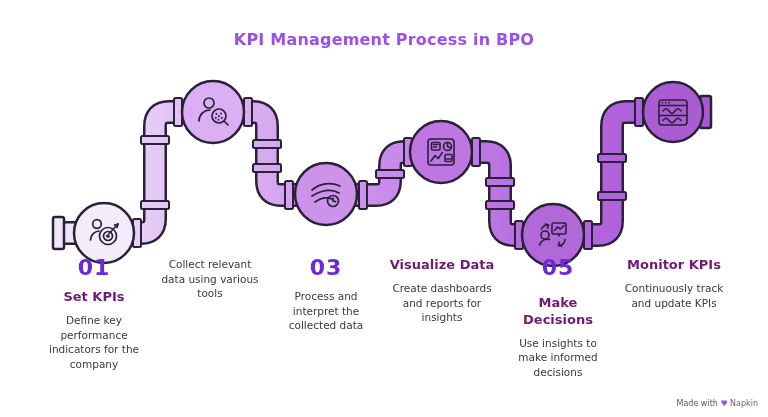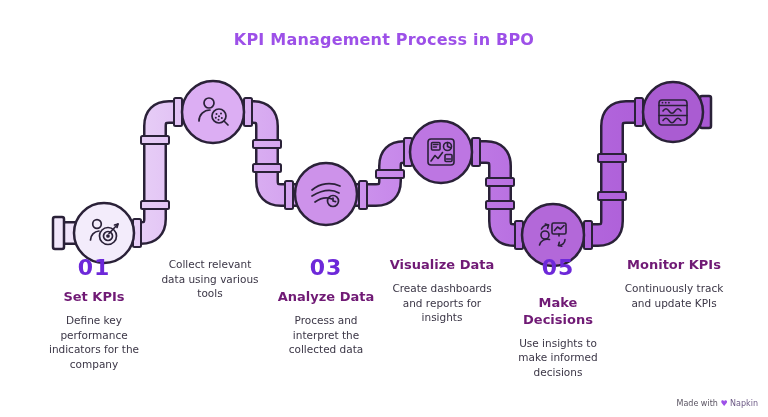--- a/index.html
+++ b/index.html
@@ -173,21 +173,20 @@
     <div class="step" data-idx="1">
       <div class="step-number">01</div>
       <div class="step-title">Set KPIs</div>
       <div class="step-desc">Define key performance indicators for the company</div>
     </div>
     <div class="step" data-idx="2">
       <div class="step-desc">Collect relevant data using various tools</div>
     </div>
     <div class="step" data-idx="3">
       <div class="step-number">03</div>
-      <div class="step-title">Analyze Data</div>
       <div class="step-desc">Process and interpret the collected data</div>
     </div>
     <div class="step" data-idx="4">
       <div class="step-title">Visualize Data</div>
       <div class="step-desc">Create dashboards and reports for insights</div>
     </div>
     <div class="step" data-idx="5">
       <div class="step-number">05</div>
       <div class="step-title">Make Decisions</div>
       <div class="step-desc">Use insights to make informed decisions</div>

